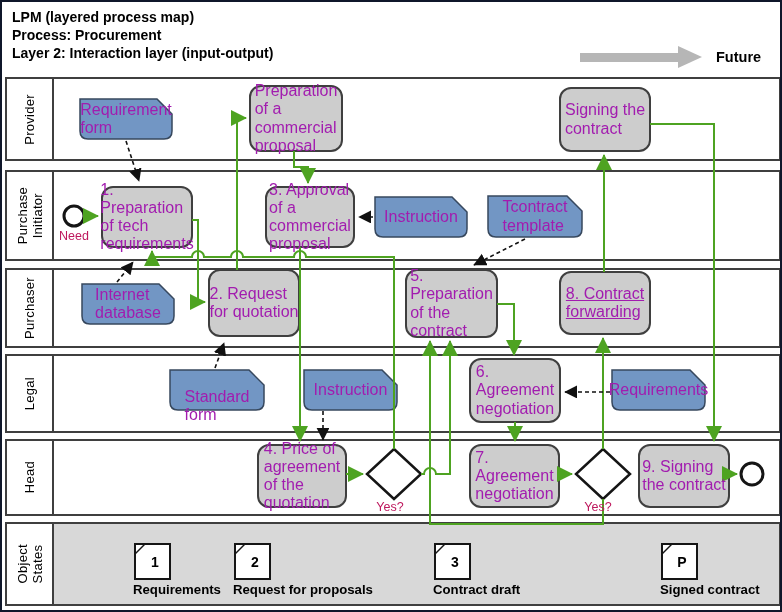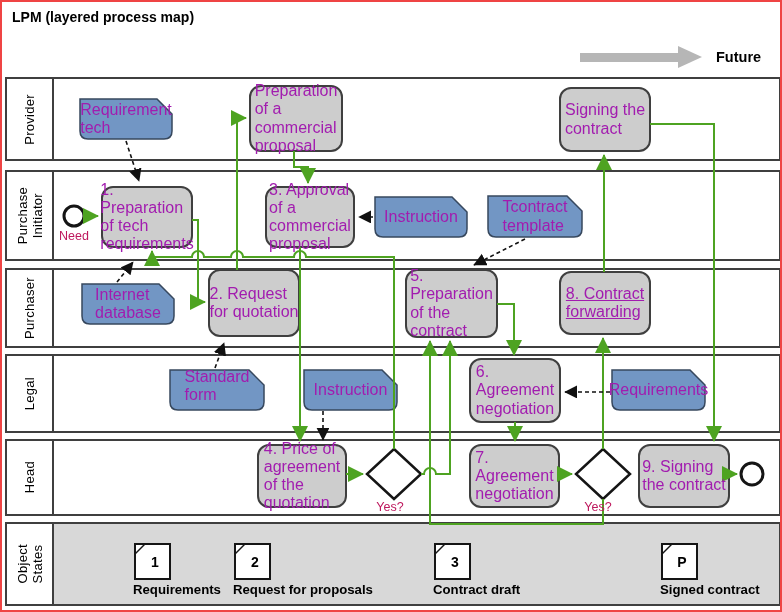--- a/index.html
+++ b/index.html
@@ -1,16 +1,16 @@
 <!DOCTYPE html>
 <html><head>
 <meta charset="utf-8">
 <style>
   html,body{margin:0;padding:0;background:#fff;font-family:"Liberation Sans",sans-serif;}
-  .stage{position:relative;width:782px;height:612px;background:#fff;border:2px solid #ef4444;box-sizing:border-box;overflow:hidden;}
+  .stage{position:relative;width:782px;height:612px;background:#fff;border:2px solid #0f172a;box-sizing:border-box;overflow:hidden;}
   .titleblock{position:absolute;left:10px;top:6px;font-weight:bold;font-size:14px;line-height:18px;color:#000;}
   .future-shaft{position:absolute;left:578px;top:51px;width:100px;height:9px;background:#b6b6b6;}
   .future-head{position:absolute;left:676px;top:44px;width:0;height:0;border-left:24px solid #b6b6b6;border-top:11px solid transparent;border-bottom:11px solid transparent;}
   .future-text{position:absolute;left:714px;top:47px;font-weight:bold;font-size:14.5px;color:#000;text-align:right;}
   .row{position:absolute;left:3px;width:776px;border:2px solid #3f3f3f;box-sizing:border-box;background:#fff;}
   .row.shaded{background:#d8d8d8;}
   .cell{position:absolute;left:0;top:0;bottom:0;width:45px;border-right:2px solid #3f3f3f;background:#fff;display:flex;align-items:center;justify-content:center;}
   .vlabel{writing-mode:vertical-rl;transform:rotate(180deg);font-size:13px;line-height:15px;color:#000;text-align:center;white-space:pre-line;letter-spacing:.3px;}
   svg.wires{position:absolute;left:0;top:0;z-index:5;}
   .node-label{position:absolute;z-index:6;display:flex;align-items:center;justify-content:center;text-align:left;white-space:pre-line;font-size:16px;line-height:1.13;color:#a21caf;}
@@ -18,20 +18,22 @@
   .state-code{position:absolute;z-index:6;width:35px;height:35px;display:flex;align-items:center;justify-content:center;font-weight:bold;font-size:14px;padding-left:5px;box-sizing:border-box;color:#000;}
   .state-label{position:absolute;z-index:6;font-weight:bold;font-size:13.2px;white-space:nowrap;color:#000;}
 </style>
 </head>
 <body>
 
 <div class="stage">
 
   <div class="titleblock">
     <div>LPM (layered process map)</div>
+    <div>Process: Procurement</div>
+    <div>Layer 2: Interaction layer (input-output)</div>
   </div>
 
   <div class="future-shaft"></div>
   <div class="future-head"></div>
   <div class="future-text">Future</div>
 
   <div class="row" style="top:75px;height:84px;">
     <div class="cell">
         <span class="vlabel">Provider</span>
       </div>
@@ -174,27 +176,27 @@
 agreement
 of the
 quotation</div>
   <div class="node-label" style="left:468px;top:443px;width:89px;height:62px;">7.
 Agreement
 negotiation</div>
   <div class="node-label" style="left:637px;top:443px;width:90px;height:62px;border-radius:13px;">9. Signing
 the contract</div>
 
   <div class="node-label" style="left:78px;top:97px;width:92px;height:40px;">Requirement
-tech</div>
+form</div>
   <div class="node-label" style="left:373px;top:195px;width:92px;height:40px;">Instruction</div>
   <div class="node-label" style="left:486px;top:194px;width:94px;height:41px;">Tcontract
 template</div>
   <div class="node-label" style="left:80px;top:282px;width:92px;height:40px;">Internet
 database</div>
-  <div class="node-label" style="left:168px;top:364px;width:94px;height:40px;">Standard
+  <div class="node-label" style="left:168px;top:384px;width:94px;height:40px;">Standard
 form</div>
   <div class="node-label" style="left:302px;top:368px;width:93px;height:40px;">Instruction</div>
   <div class="node-label" style="left:610px;top:368px;width:93px;height:40px;">Requirements</div>
 
   <div class="small-label" style="left:47px;top:227px;width:50px;">Need</div>
   <div class="small-label" style="left:364px;top:498px;width:48px;">Yes?</div>
   <div class="small-label" style="left:572px;top:498px;width:48px;">Yes?</div>
 
   <div class="state-code" style="left:133px;top:542px;">1</div>
   <div class="state-code" style="left:233px;top:542px;">2</div>

